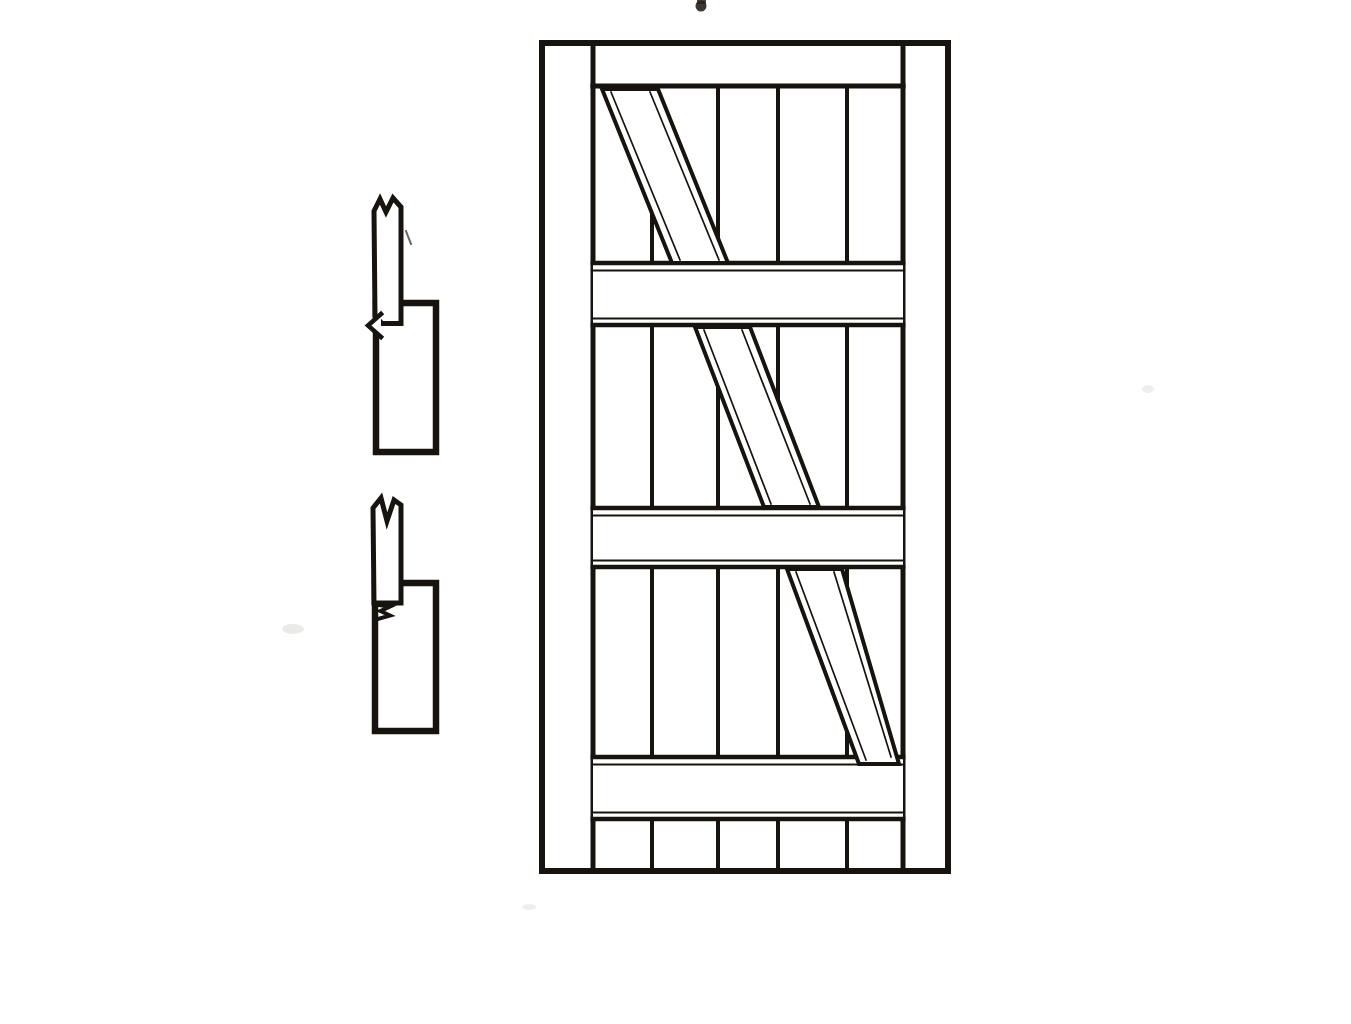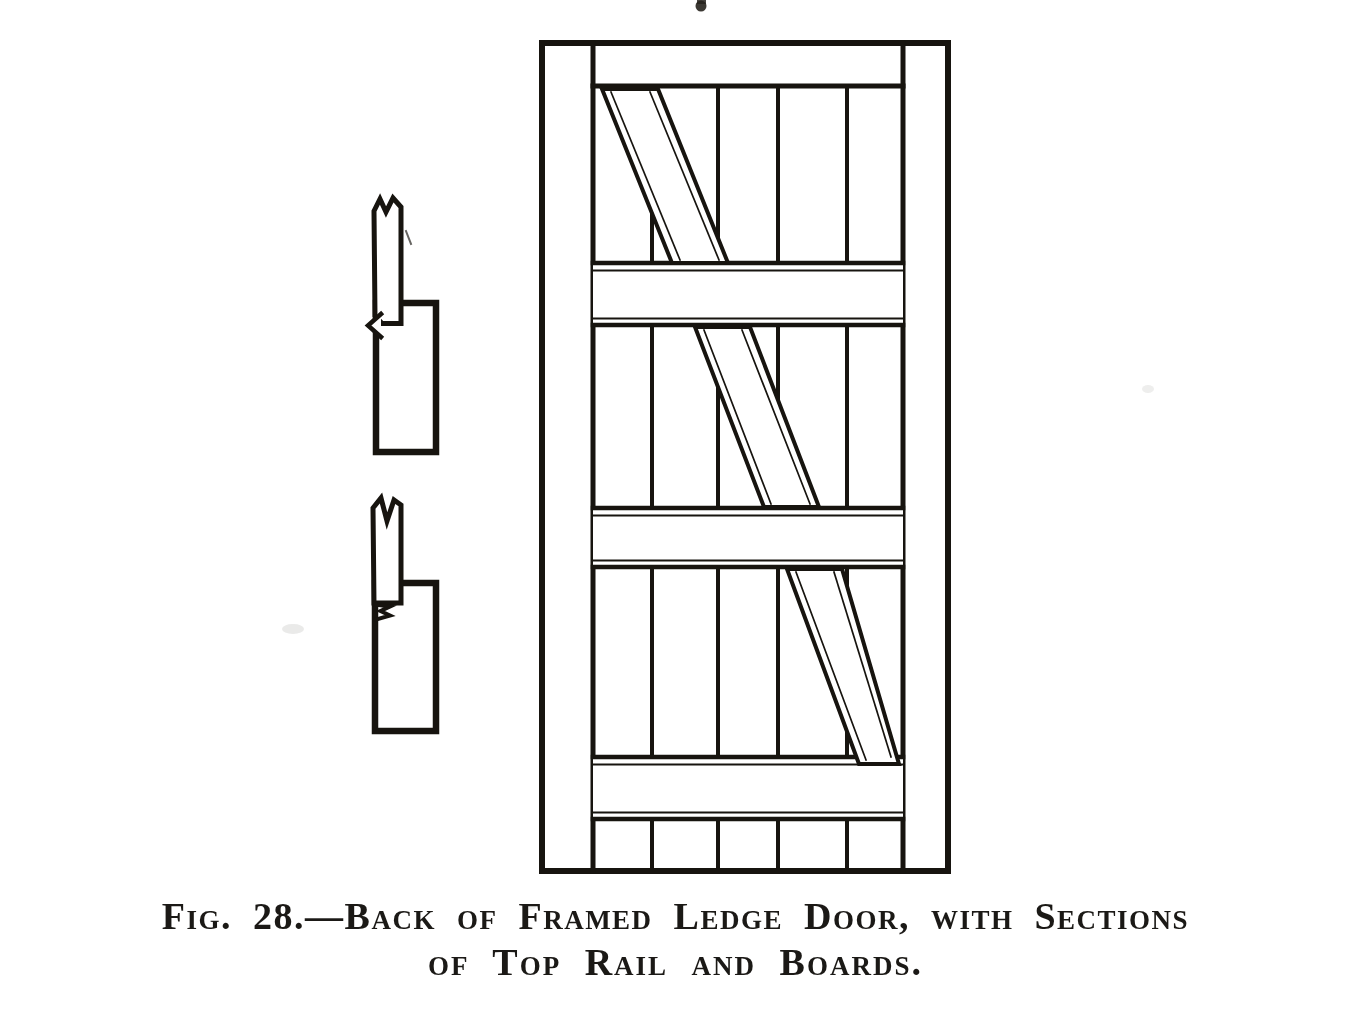--- a/index.html
+++ b/index.html
@@ -152,18 +152,14 @@
 
     <g>
       <ellipse cx="701" cy="6" rx="5.5" ry="5.5" fill="#26221d" opacity="0.9"></ellipse>
       <rect x="697" y="0" width="9" height="4" fill="#26221d" opacity="0.85"></rect>
       <ellipse cx="293" cy="629" rx="11" ry="5" fill="#8d8a84" opacity="0.18"></ellipse>
       <ellipse cx="1148" cy="389" rx="6" ry="4" fill="#8d8a84" opacity="0.15"></ellipse>
       <ellipse cx="529" cy="907" rx="7" ry="3" fill="#8d8a84" opacity="0.15"></ellipse>
     </g>
   </svg>
 
-  <div class="caption">
-    <div class="line1">Fig. 28.—Back of Framed Ledge Door, with Sections</div>
-    <div class="line2">of Top Rail and Boards.</div>
-  </div>
 
 </div>
 
 </body></html>

